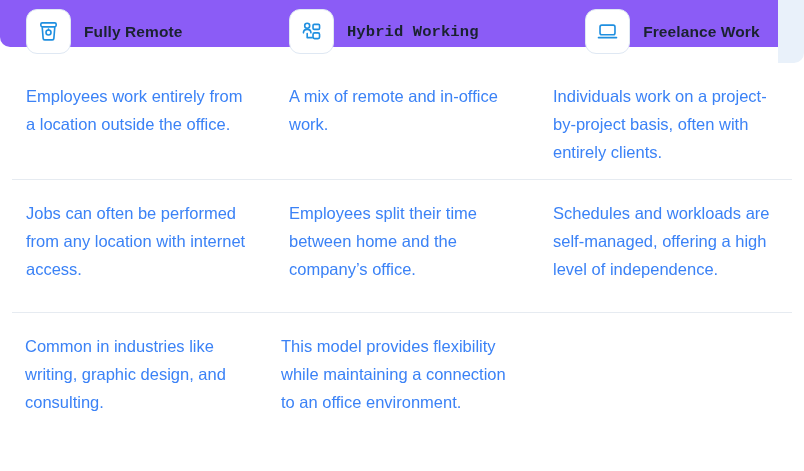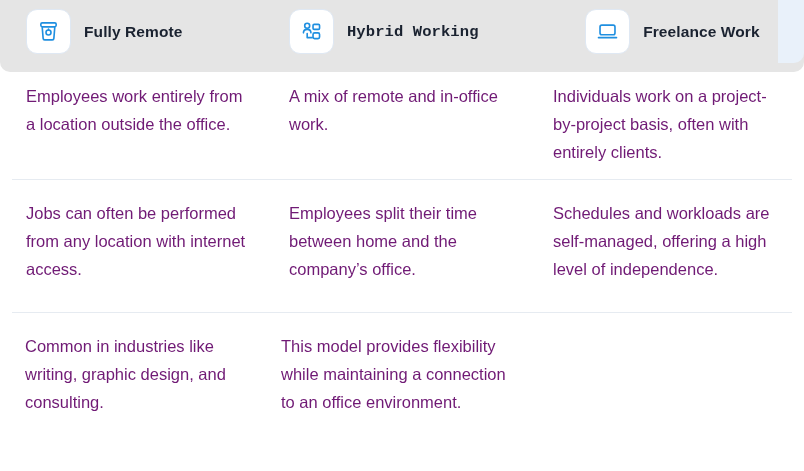--- a/index.html
+++ b/index.html
@@ -18,22 +18,22 @@
     width: 804px;
     height: 471px;
     box-sizing: border-box;
   }
   
   .header {
     position: absolute;
     left: 0;
     top: 0;
     width: 804px;
-    height: 72px;
-    background: #e5e5e5;
+    height: 47px;
+    background: #8b5cf6;
     border-radius: 0 0 10px 10px;
   }
   .header-inner {
     position: absolute;
     left: 0;
     top: 0;
     width: 804px;
     height: 63px;
     display: flex;
     align-items: center;
@@ -87,21 +87,21 @@
   }
   .row:last-child { border-bottom: none; }
   .row.r1 { min-height: 117px; }
   .row.r2 { min-height: 133px; }
   .row.r3 { min-height: 130px; }
 
   .cell {
     box-sizing: border-box;
     font-size: 16.5px;
     line-height: 28px;
-    color: #701a75;
+    color: #3b82f6;
     padding-top: 19px;
     padding-right: 20px;
   }
   .cell.c1 { width: 268px; padding-left: 14px; }
   .cell.c2 { width: 268px; padding-left: 13px; }
   .cell.c3 { width: 256px; padding-left: 13px; padding-right: 6px; }
 
   
   .header-accent {
     position: absolute;

